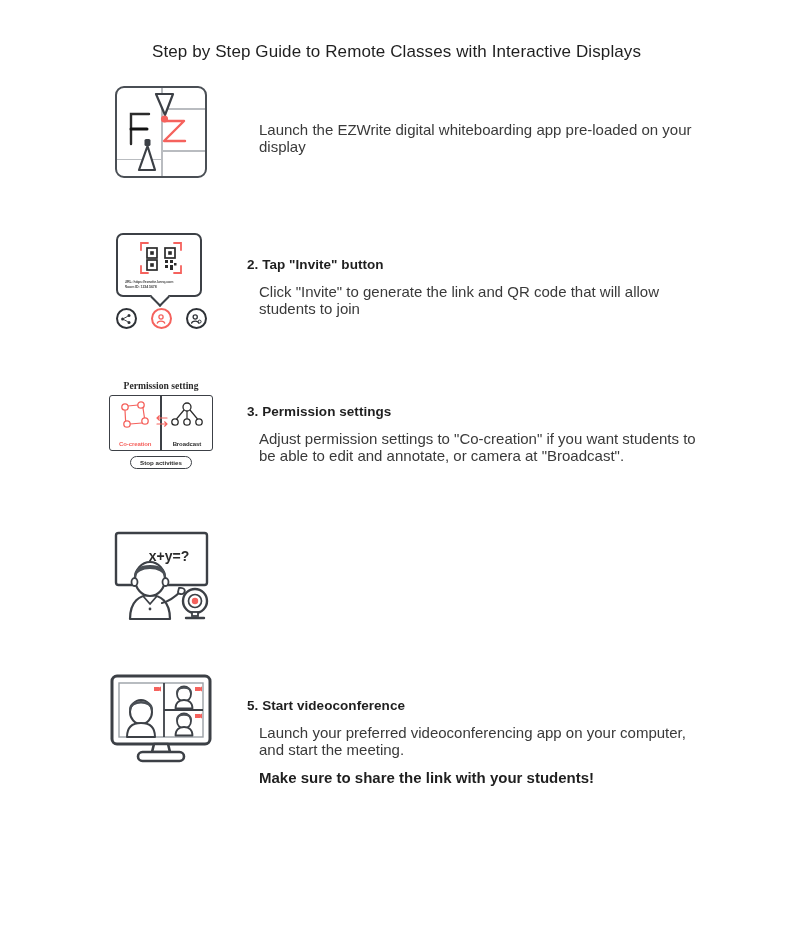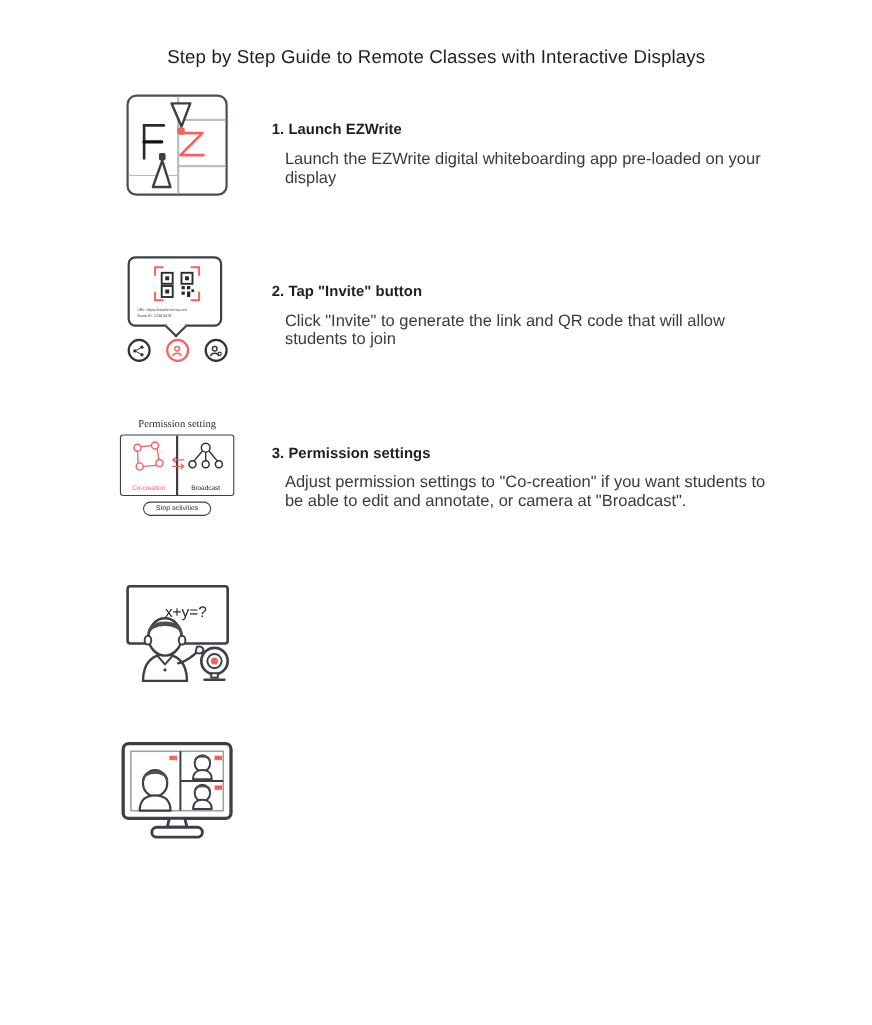--- a/index.html
+++ b/index.html
@@ -36,20 +36,21 @@
   }
 
   .step-art {
     width: 150px;
     min-width: 150px;
     margin-left: 86px;
     display: flex;
     align-items: flex-start;
     justify-content: center;
     padding-top: 6px;
+    font-weight: bold;
   }
 
   .step-text {
     margin-left: 11px;
     width: 470px;
     padding-top: 30px;
   }
 
   .step-heading {
     font-size: 13.5px;
@@ -258,21 +259,20 @@
             <path d="M39 6 L56 6 L48 27 Z" fill="#fff" stroke="#3c4046" stroke-width="2.2" stroke-linejoin="round"></path>
             <circle cx="47.5" cy="31" r="3.6" fill="#f5625d"></circle>
 
             <path d="M22 82 L38 82 L30.5 58 Z" fill="#fff" stroke="#3c4046" stroke-width="2.2" stroke-linejoin="round"></path>
             <rect x="27.5" y="51" width="6" height="7" rx="1.6" fill="#3c4046"></rect>
           </svg>
         </div>
       </div>
     </div>
     <div class="step-text">
-      <h2 class="step-heading">1. Launch EZWrite</h2>
       <p class="step-body">Launch the EZWrite digital whiteboarding app pre-loaded on your display</p>
     </div>
   </div>
 
   <div class="step-row">
     <div class="step-art">
       <div class="art-wrap">
         <div class="qr-card">
           <svg width="44" height="34" viewBox="0 0 44 34" style="position:absolute;left:21px;top:6px">
 
@@ -438,15 +438,20 @@
           <g>
             <rect x="86" y="40" width="5" height="4" fill="#f5625d"></rect>
               <path d="M91 40.5 L93 39.5 L93 44.5 L91 43.5 Z" fill="#f5625d"></path>
           </g>
 
           <path d="M45 70 L59 70 L61 78 L43 78 Z" fill="#fff" stroke="#3c4046" stroke-width="2.6" stroke-linejoin="round"></path>
           <rect x="29" y="78" width="46" height="9" rx="4.5" fill="#fff" stroke="#3c4046" stroke-width="2.6"></rect>
         </svg>
       </div>
     </div>
+    <div class="step-text">
+      <h2 class="step-heading">5. Start videoconference</h2>
+      <p class="step-body">Launch your preferred videoconferencing app on your computer, and start the meeting.</p>
+      <p class="step-body step-body-strong">Make sure to share the link with your students!</p>
+    </div>
   </div>
 
 </div>
 
 </body></html>

